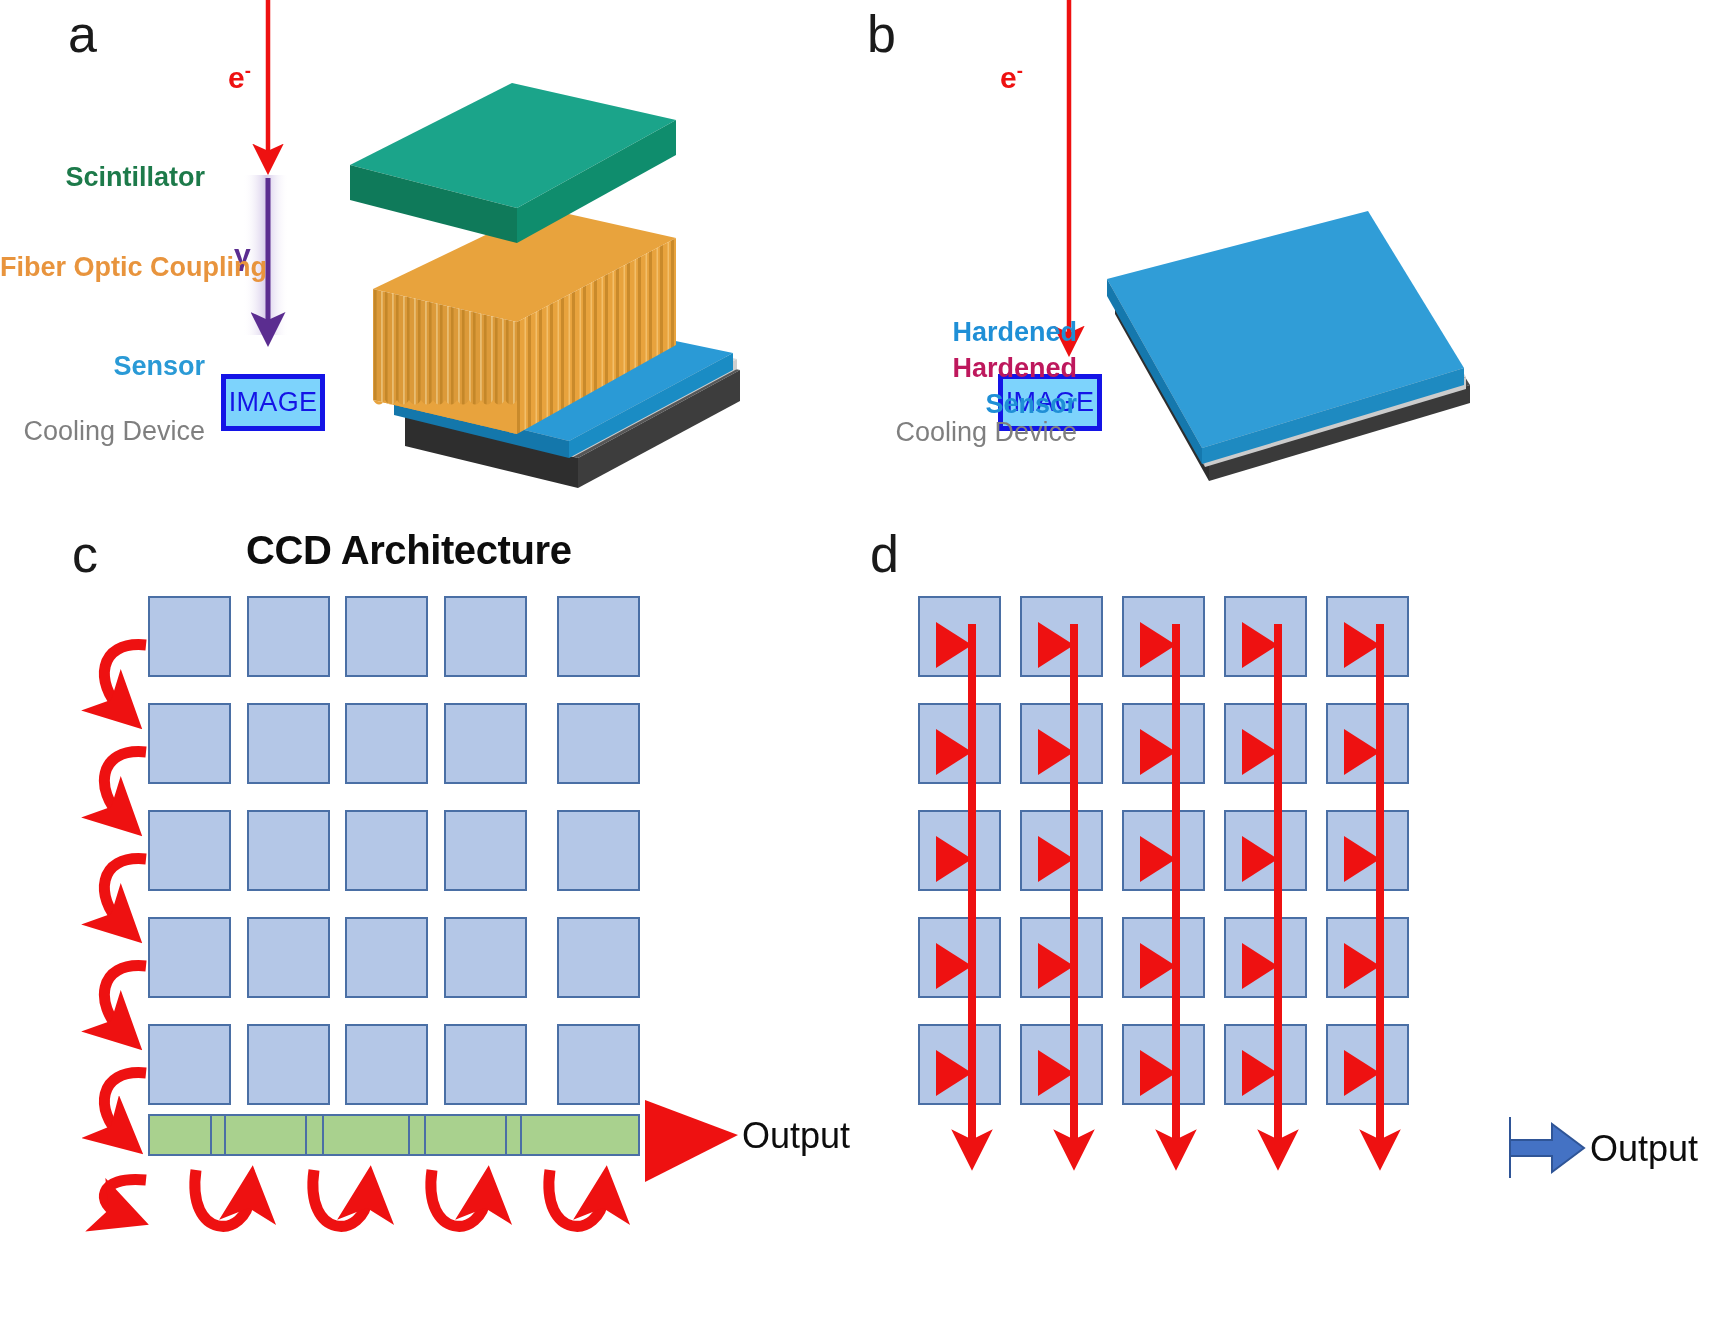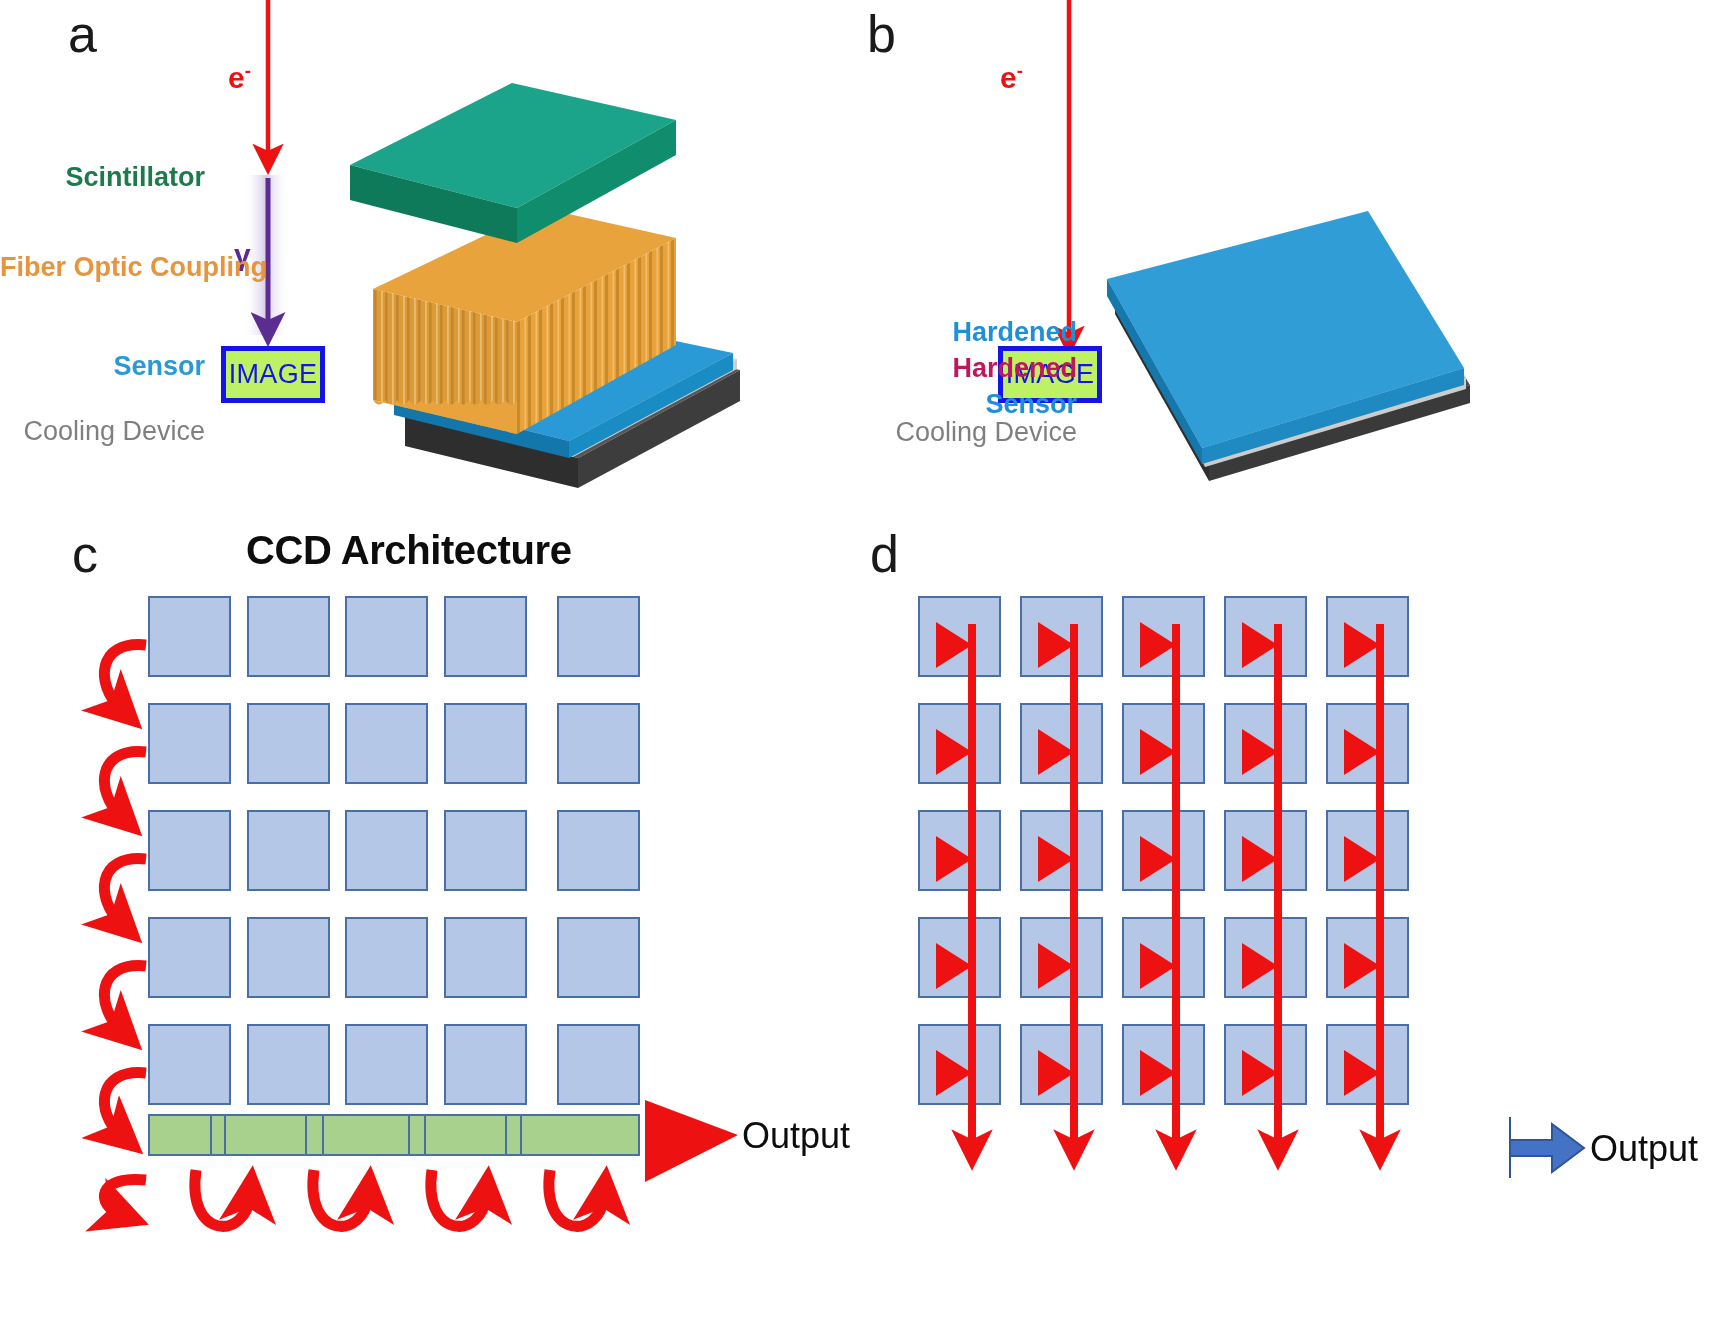--- a/index.html
+++ b/index.html
@@ -42,28 +42,29 @@
     font-family: "Liberation Sans", sans-serif;
     font-weight: bold;
     font-size: 27px;
     white-space: nowrap;
     text-align: right;
     line-height: 1.32;
   }
   .image-box {
     position: absolute;
     border: 5px solid #1414e6;
-    background: #bef264;
+    background: #7dd3fc;
     display: flex;
     align-items: center;
     justify-content: center;
     color: #1414e6;
     font-size: 27px;
     font-family: "Liberation Sans", sans-serif;
     letter-spacing: 0.3px;
+    margin-top: 28px;
   }
   .particle-label {
     position: absolute;
     font-family: "Liberation Sans", sans-serif;
     font-weight: bold;
     font-size: 30px;
     line-height: 1;
   }
   svg.overlay {
     position: absolute;

